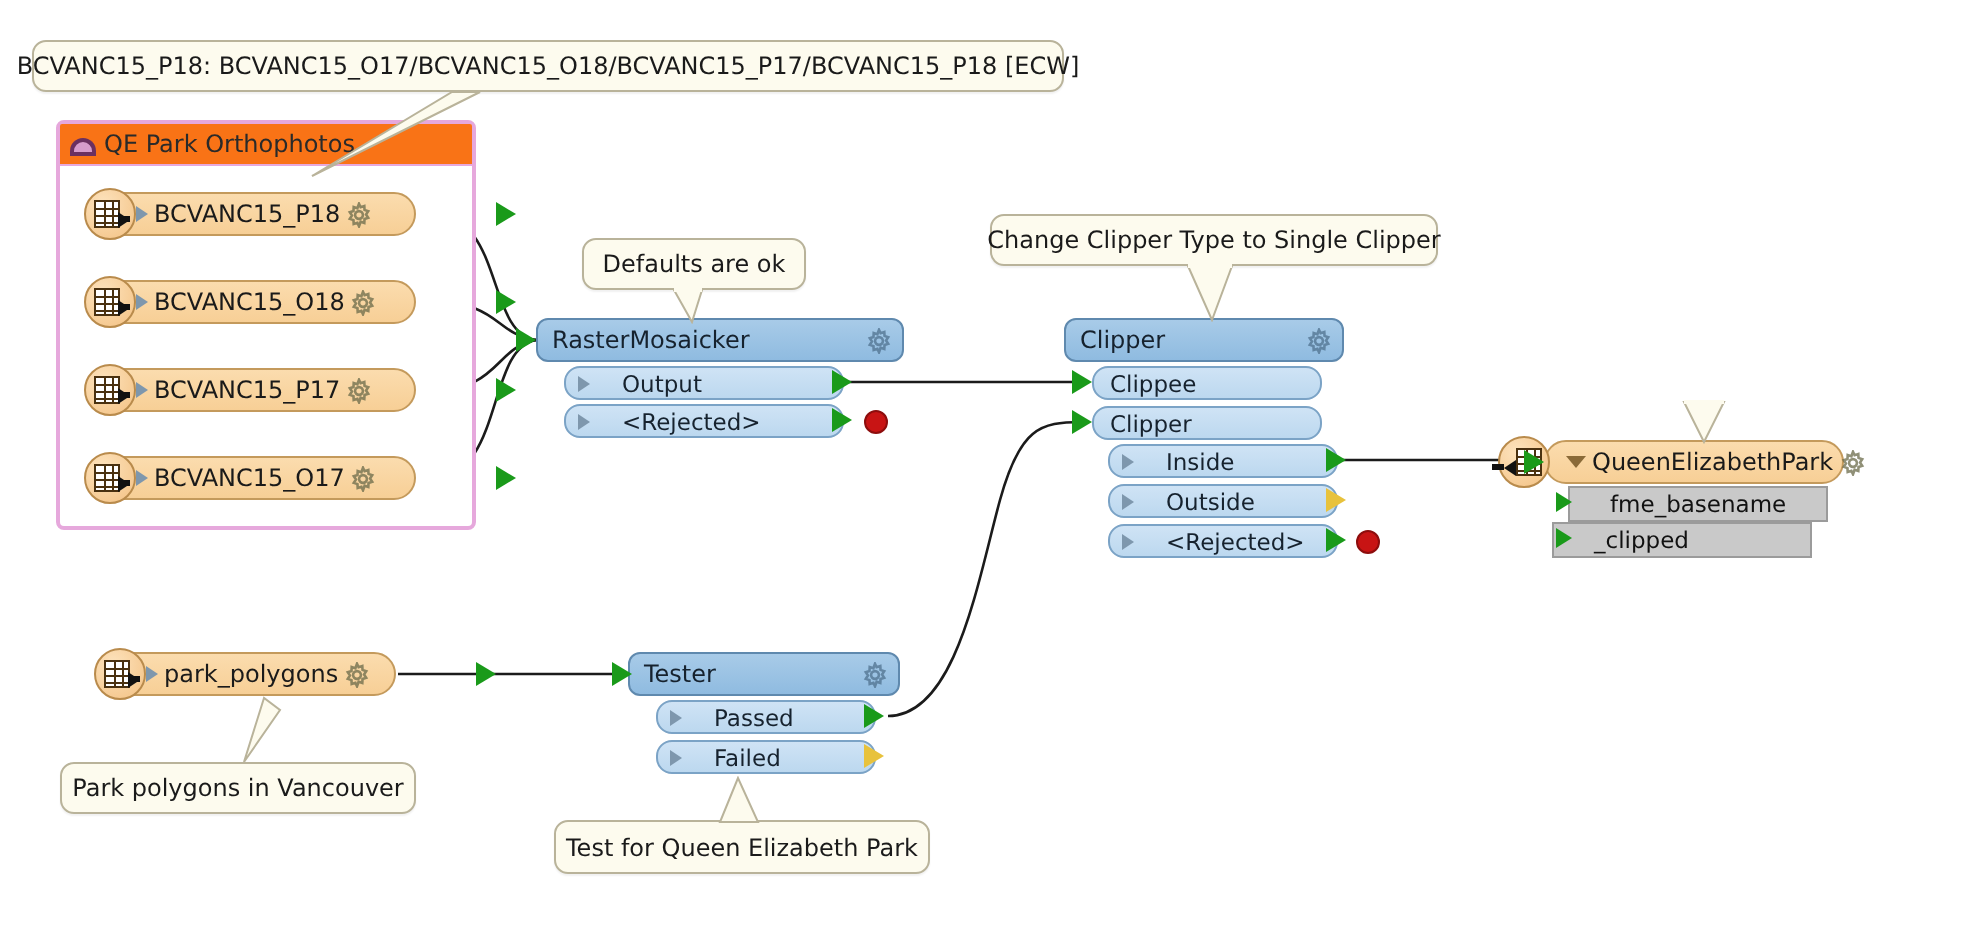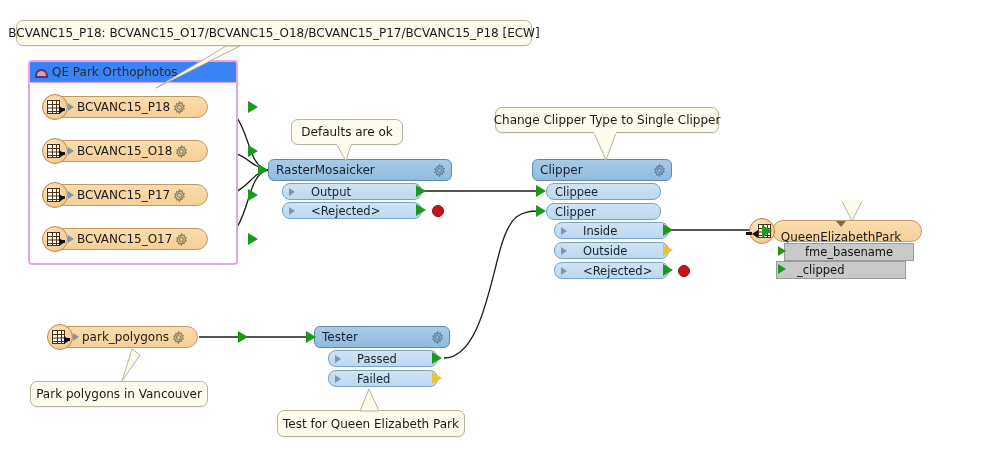--- a/index.html
+++ b/index.html
@@ -11,21 +11,21 @@
   #canvas{position:absolute;left:0;top:0;width:987px;height:473px;background:#fff;}
   #wires{position:absolute;left:0;top:0;width:987px;height:473px;pointer-events:none;}
 
   
   .bookmark{
     position:absolute;border:2px solid #e6a8dc;border-radius:4px;
     background:#ffffff;box-sizing:border-box;
   }
   .bookmark-head{
     position:absolute;left:0;top:0;right:0;height:20px;
-    background:#3b82f6;border-bottom:1px solid #e6a8dc;
+    background:#f97316;border-bottom:1px solid #e6a8dc;
     display:flex;align-items:center;padding-left:5px;gap:4px;
     border-radius:1px 1px 0 0;
   }
   .bookmark-title{font-size:12px;color:#2a2a2a;white-space:nowrap;}
   .bm-icon{width:13px;height:12px;position:relative;flex:0 0 auto;}
   .bm-icon:before{
     content:"";position:absolute;left:0;bottom:0;width:13px;height:9px;
     border:2px solid #6b3060;border-bottom:none;border-radius:7px 7px 0 0;
     box-sizing:border-box;background:#d79ccb;
   }
@@ -37,21 +37,21 @@
   
   .node{position:absolute;}
   .rwbar{
     position:absolute;height:22px;box-sizing:border-box;
     background:linear-gradient(#fbdcae,#f7cf96);
     border:1px solid #c49a5c;border-radius:11px;
     display:flex;align-items:center;
     padding-left:22px;padding-right:4px;gap:3px;
     font-size:12px;color:#1a1a1a;white-space:nowrap;
   }
-  .rwbar.writerbar{padding-left:10px;padding-right:22px;flex-direction:column;}
+  .rwbar.writerbar{padding-left:10px;padding-right:22px;}
   .disc{
     position:absolute;top:-2px;width:26px;height:26px;border-radius:50%;
     background:radial-gradient(circle at 35% 30%,#fde3bd,#f3c183);
     border:1px solid #b98b4c;box-sizing:border-box;
     display:flex;align-items:center;justify-content:center;z-index:3;
   }
   .disc.left{left:-3px;}
   .disc.right{right:-3px;}
   .tblicon{position:relative;width:17px;height:15px;}
   .tblicon .grid{

